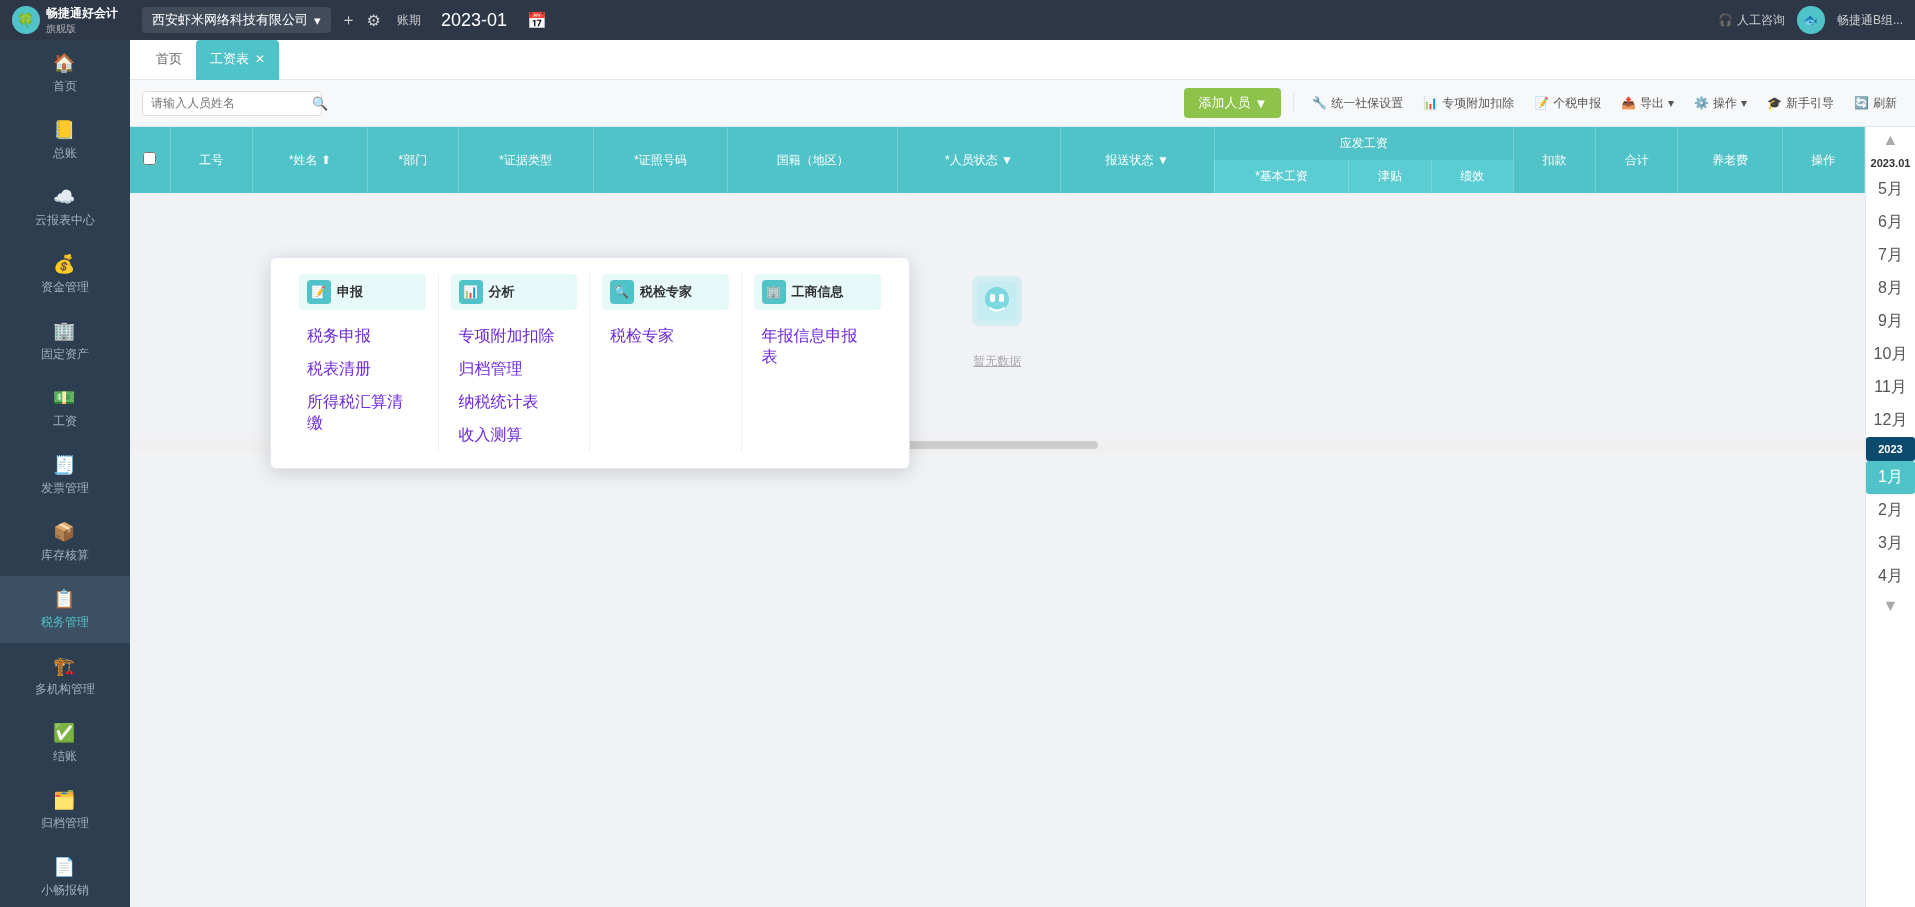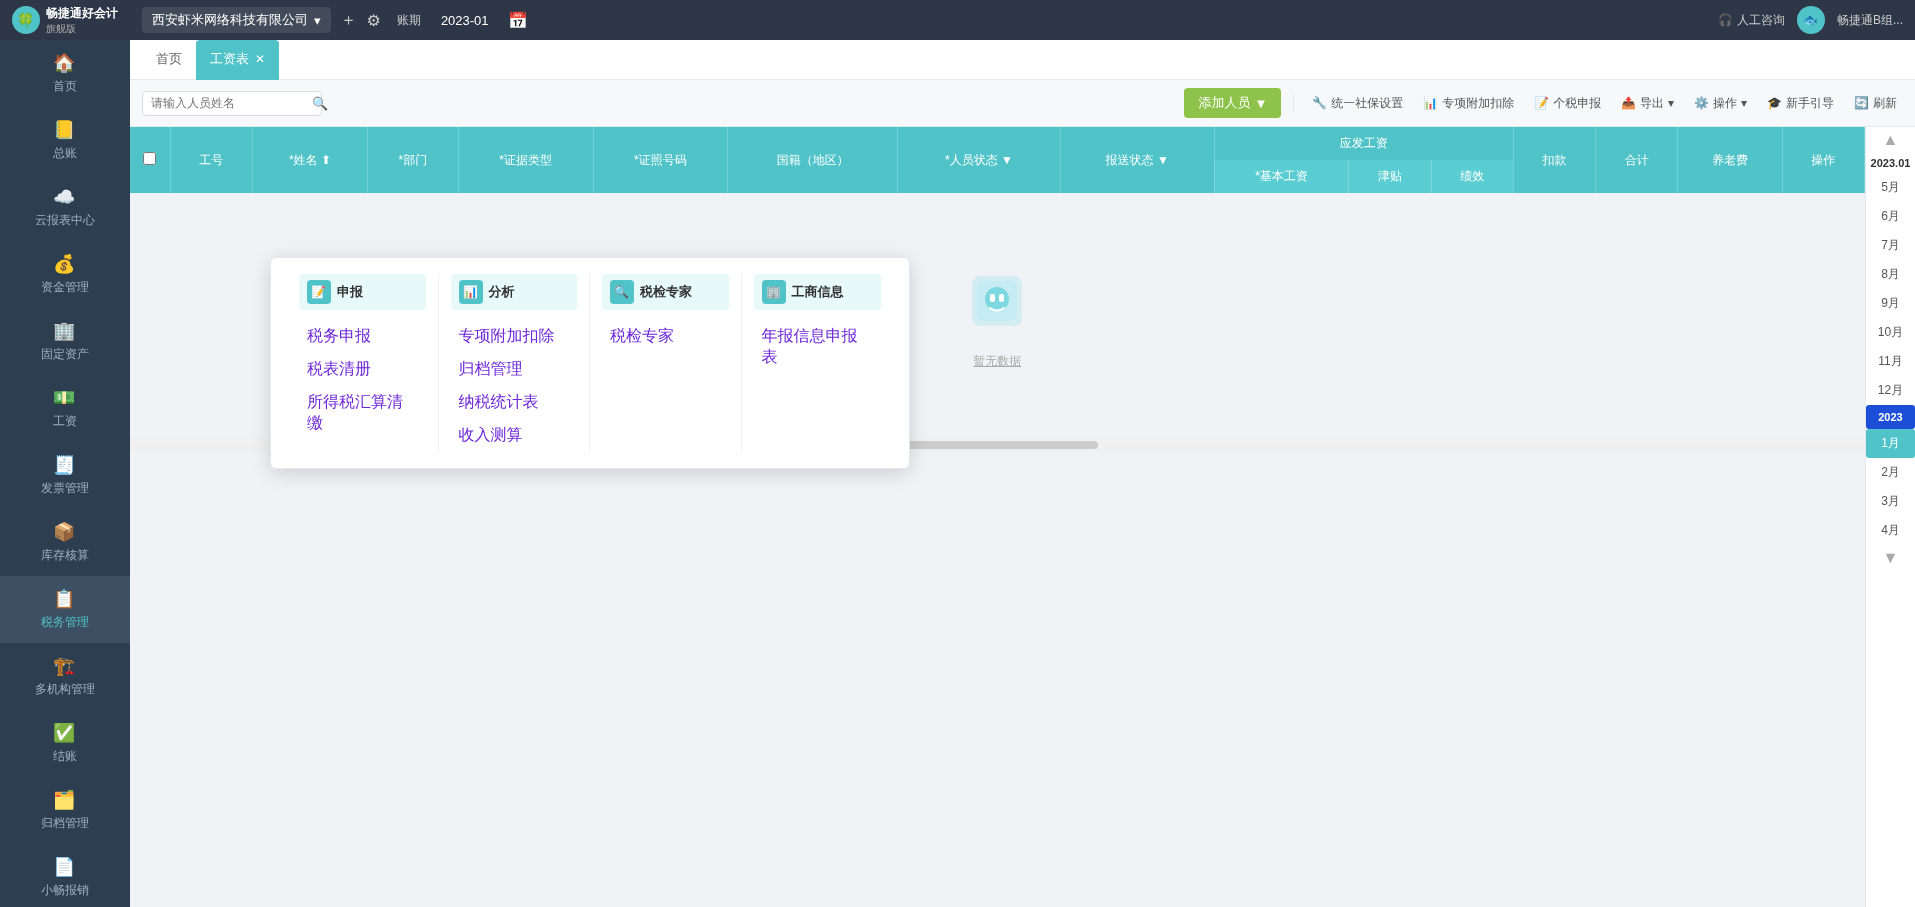--- a/index.html
+++ b/index.html
@@ -244,21 +244,21 @@
       padding: 4px 2px;
       text-align: center;
       writing-mode: horizontal-tb;
       font-weight: bold;
     }
     .cal-month {
       width: 100%;
       padding: 6px 4px;
       text-align: center;
       cursor: pointer;
-      font-size: 12px;
+      font-size: 16px;
       color: #555;
     }
     .cal-month.active { background: #4fc3c8; color: #fff; border-radius: 3px; }
     .cal-month.year-label { font-size: 11px; color: #4fc3c8; font-weight: bold; background: #e8f9fa; }
     .cal-arrow { cursor: pointer; color: #aaa; padding: 4px; font-size: 16px; }
 
     
     .table-container::-webkit-scrollbar { height: 8px; }
     .table-container::-webkit-scrollbar-track { background: #f0f0f0; }
     .table-container::-webkit-scrollbar-thumb { background: #ccc; border-radius: 4px; }
@@ -284,21 +284,21 @@
       <span>▾</span>
     </div>
 
     <div class="header-icons" style="margin-left:10px;">
       <button class="header-icon-btn">＋</button>
       <button class="header-icon-btn">⚙</button>
     </div>
 
     <div style="display:flex; align-items:center; gap:20px; margin-left:16px;">
       <span style="color:#ccc; font-size:12px;">账期</span>
-      <span style="color:#fff; font-size:13px;">2023-01</span>
+      <span style="color:#fff; font-size:18px;">2023-01</span>
       <button class="header-icon-btn">📅</button>
     </div>
 
     <div class="header-right">
       <div class="user-service">
         <span>🎧</span>
         <span>人工咨询</span>
       </div>
       <div class="user-avatar">🐟</div>
       <span class="user-name">畅捷通B组...</span>
@@ -526,21 +526,21 @@
           <div class="cal-arrow">▲</div>
           <div class="cal-year-header">2023.01</div>
           <div class="cal-month">5月</div>
           <div class="cal-month">6月</div>
           <div class="cal-month">7月</div>
           <div class="cal-month">8月</div>
           <div class="cal-month">9月</div>
           <div class="cal-month">10月</div>
           <div class="cal-month">11月</div>
           <div class="cal-month">12月</div>
-          <div class="cal-month year-label" style="background:#1d4ed8; color:#fff; border-radius:3px; font-weight:bold;">2023</div>
+          <div class="cal-month year-label" style="background:#0c4a6e; color:#fff; border-radius:3px; font-weight:bold;">2023</div>
           <div class="cal-month active">1月</div>
           <div class="cal-month">2月</div>
           <div class="cal-month">3月</div>
           <div class="cal-month">4月</div>
           <div class="cal-arrow">▼</div>
         </div>
 
       </div>
     </div>
   </div>

